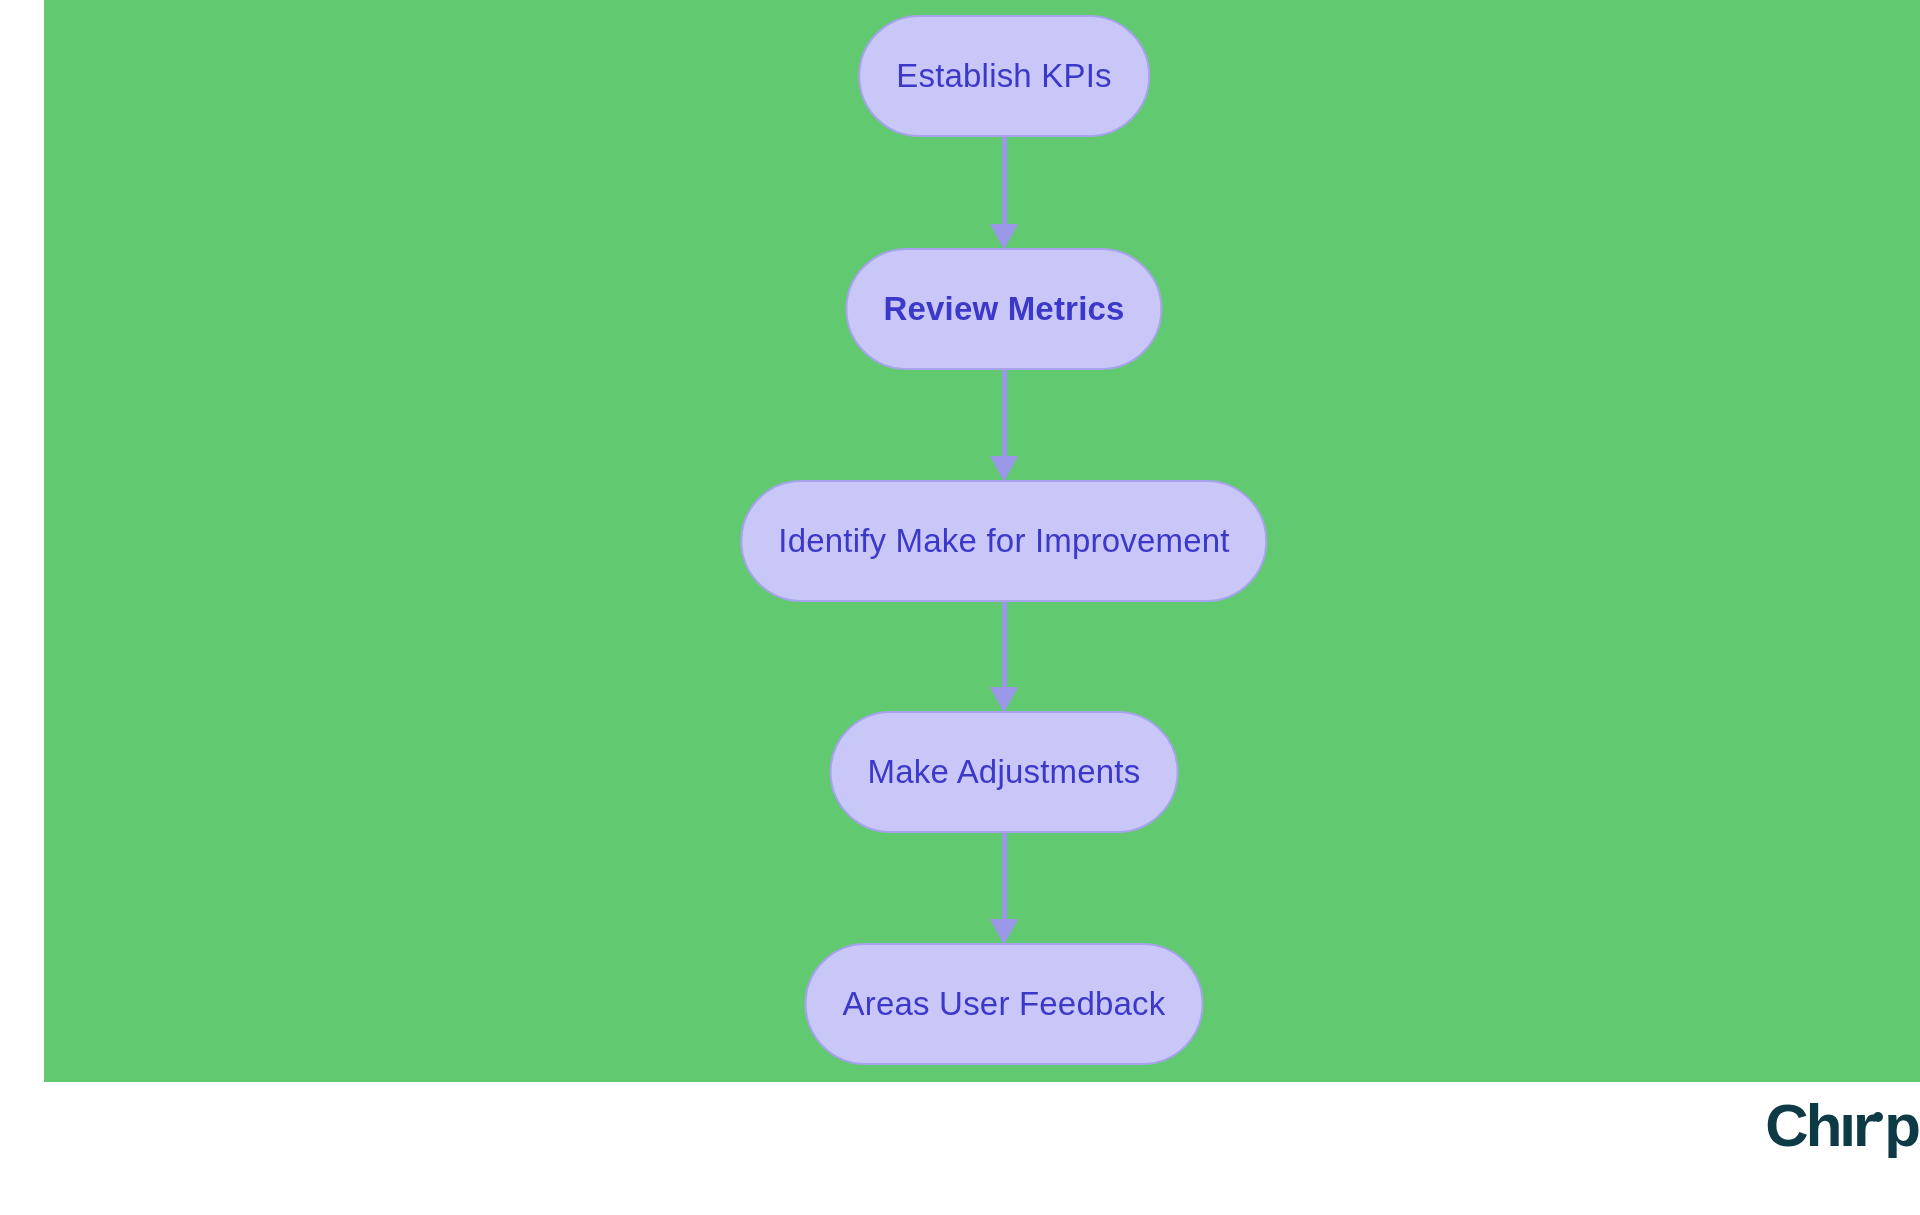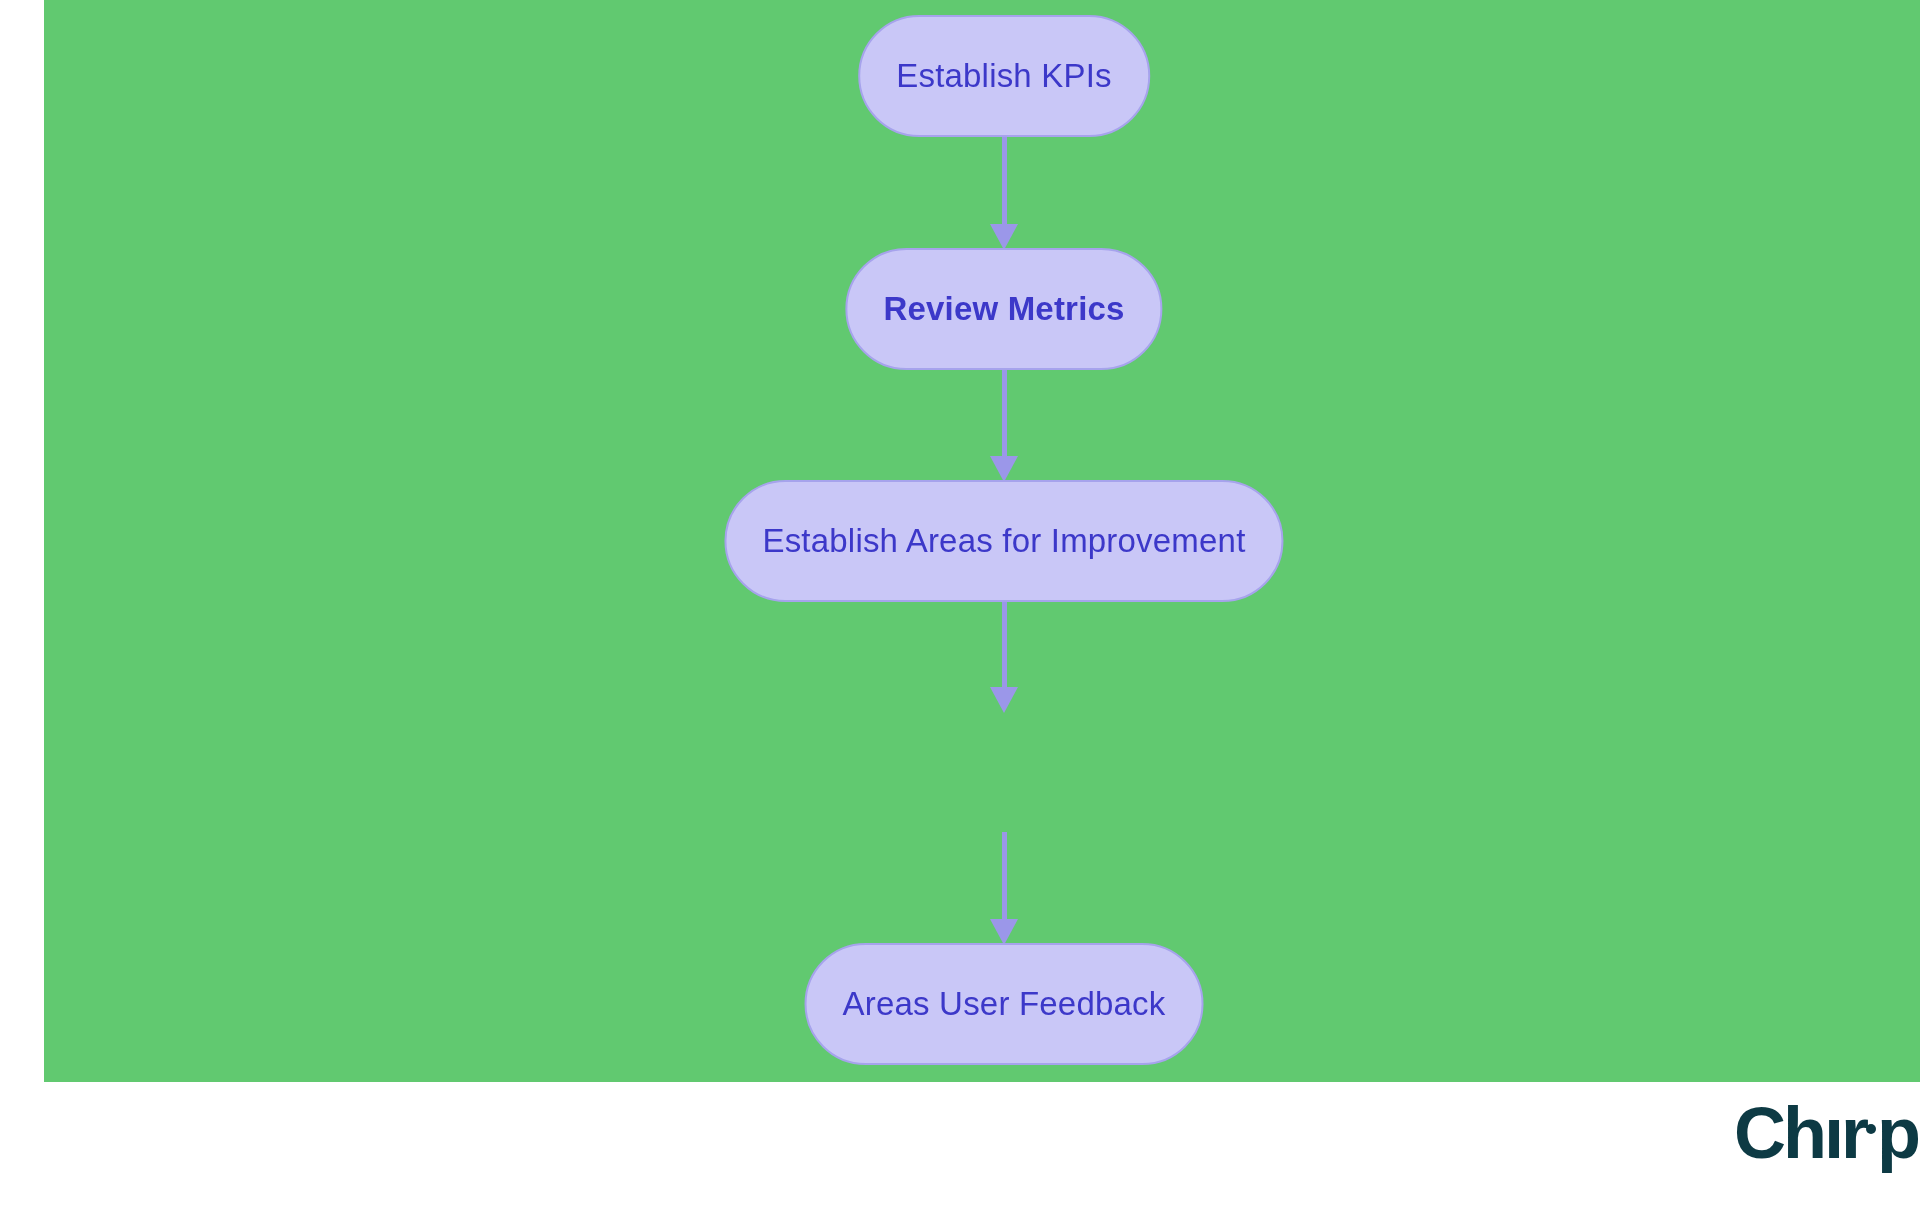--- a/index.html
+++ b/index.html
@@ -81,21 +81,21 @@
   .footer {
     position: absolute;
     left: 0; right: 0; bottom: 0;
     height: 133px;
     background: var(--footer-bg);
   }
   .logo {
     position: absolute;
     right: 46px;
     top: 8px;
-    font-size: 72px;
+    font-size: 60px;
     font-weight: bold;
     letter-spacing: -3px;
     line-height: 1.2;
     color: var(--logo);
   }
   .logo-dot {
     display: inline-block;
     width: 10px;
     height: 10px;
     border-radius: 50%;
@@ -123,28 +123,31 @@
   <div class="node n2">
     <span class="label">Review Metrics</span>
   </div>
 
   <div class="arrow a2">
     <div class="line"></div>
     <div class="head"></div>
   </div>
 
   <div class="node n3">
-    <span class="label">Establish Areas for Improvement</span>
+    <span class="label">Identify Make for Improvement</span>
   </div>
 
   <div class="arrow a3">
     <div class="line"></div>
     <div class="head"></div>
   </div>
 
+  <div class="node n4">
+    <span class="label">Make Adjustments</span>
+  </div>
 
   <div class="arrow a4">
     <div class="line"></div>
     <div class="head"></div>
   </div>
 
   <div class="node n5">
     <span class="label">Areas User Feedback</span>
   </div>
 

